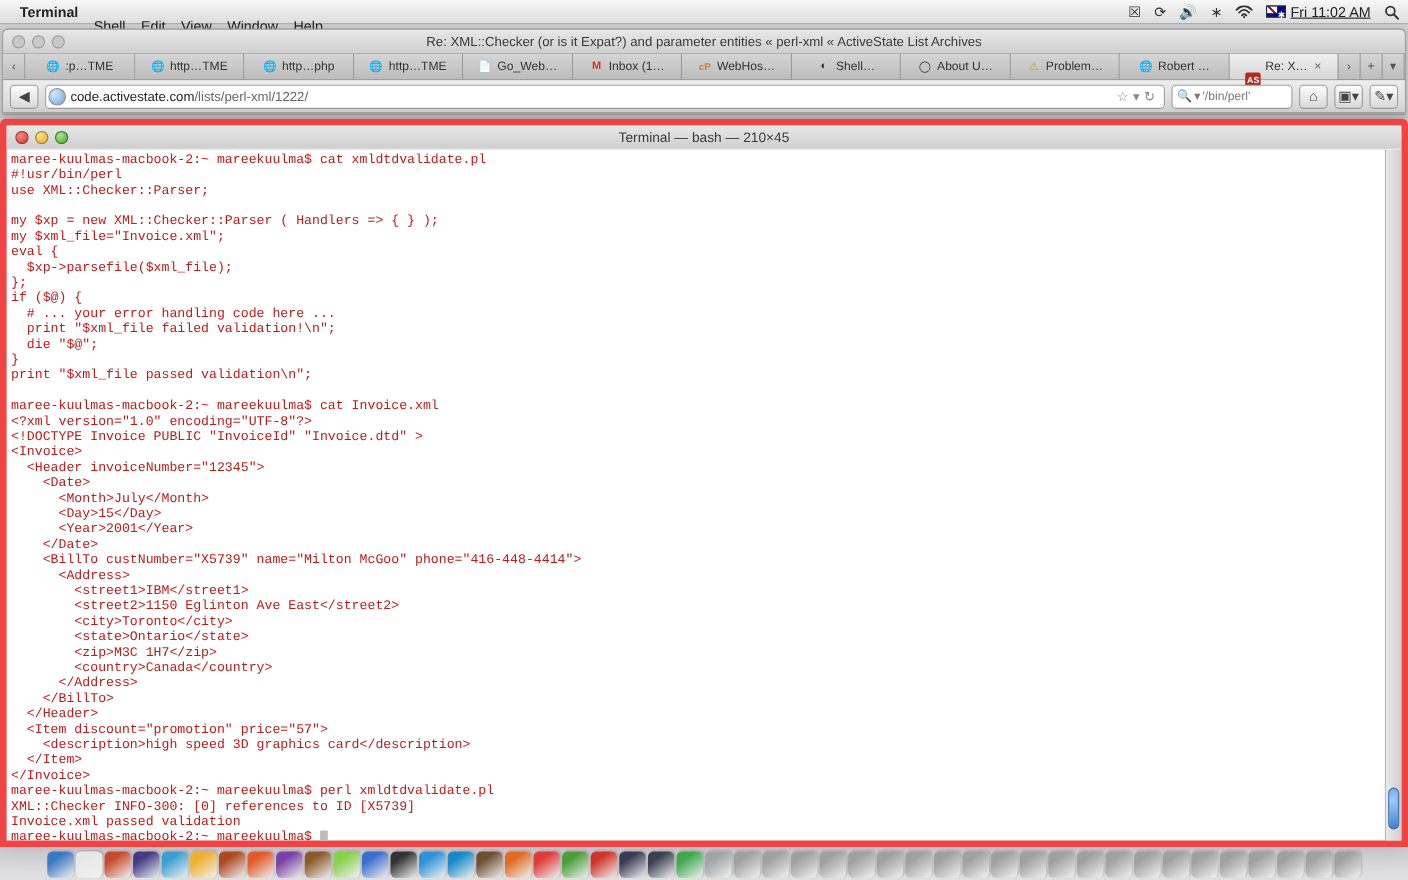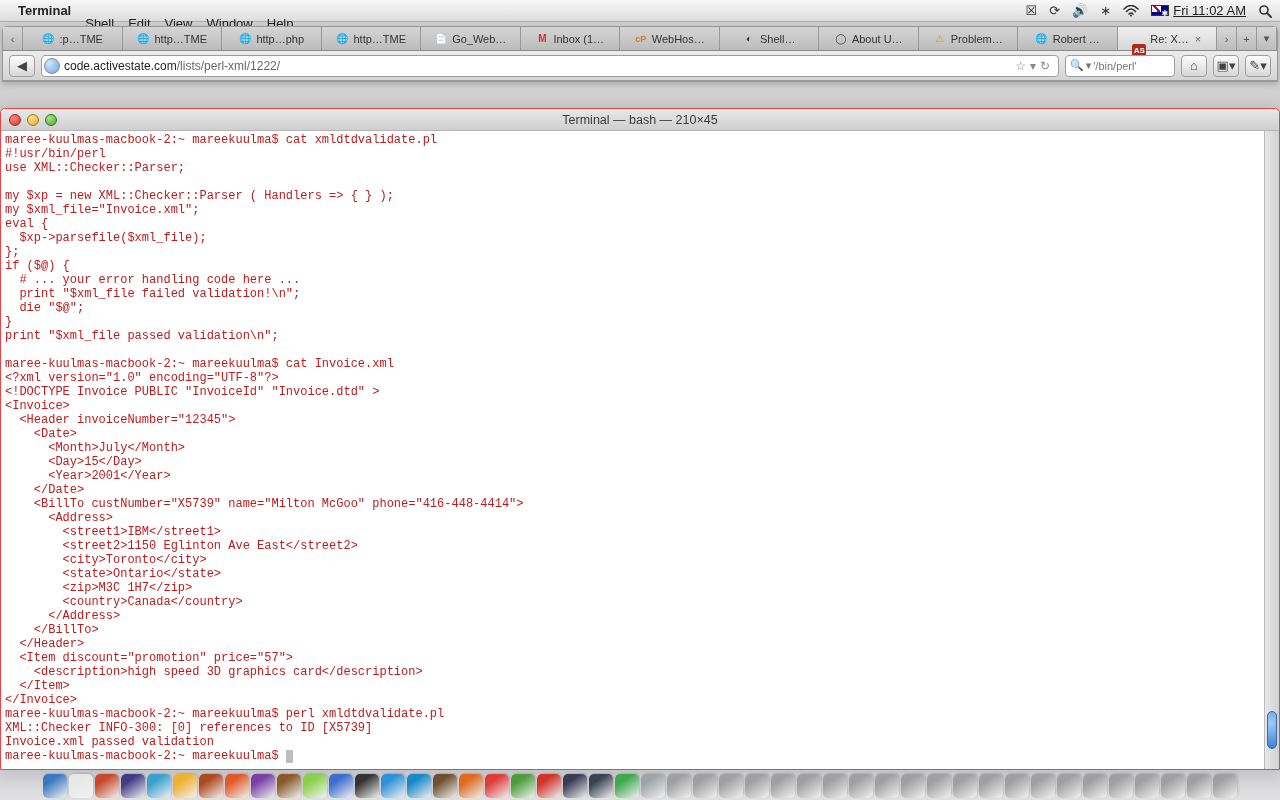--- a/index.html
+++ b/index.html
@@ -121,21 +121,21 @@
     width: 110px; height: 22px;
     background: #fff; border:1px solid #9e9e9e; border-radius:4px;
     display:flex; align-items:center; padding:0 4px; font-size:11px; color:#777;
   }
 
   
   .terminal {
     position: absolute;
     left: 0; right: 0; top: 108px; bottom: 30px;
     background: #fff;
-    border: 1px solid #ef4444;
+    border: 6px solid #ef4444;
     border-radius: 5px 5px 0 0;
     box-shadow: 0 4px 16px rgba(0,0,0,0.25);
     display: flex; flex-direction: column;
   }
   .terminal-title {
     height: 22px;
     background: linear-gradient(#e8e8e8, #cfcfcf);
     border-radius: 5px 5px 0 0;
     border-bottom: 1px solid #b5b5b5;
     display:flex; align-items:center; justify-content:center;
@@ -208,20 +208,28 @@
   <span class="clock">Fri 11:02 AM</span>
   <span class="statusicon">
     <svg width="14" height="14" viewBox="0 0 14 14">
         <circle cx="6" cy="6" r="4" stroke="#333" stroke-width="1.6" fill="none"></circle>
         <line x1="9" y1="9" x2="13" y2="13" stroke="#333" stroke-width="1.8" stroke-linecap="round"></line>
       </svg>
   </span>
 </div>
 
 <div class="safari">
+  <div class="safari-title">
+    <div class="traffic">
+      <div class="tl" style="background:#c8c8c8;border:1px solid #9a9a9a"></div>
+      <div class="tl" style="background:#c8c8c8;border:1px solid #9a9a9a"></div>
+      <div class="tl" style="background:#c8c8c8;border:1px solid #9a9a9a"></div>
+    </div>
+    <span>Re: XML::Checker (or is it Expat?) and parameter entities « perl-xml « ActiveState List Archives</span>
+  </div>
 
   <div class="tabbar">
     <div class="navsmall">‹</div>
 
     <div id="tabs-anchor" style="display:contents"><div class="tab">
           <span class="ico">🌐</span>
           <span class="lbl">:p…TME</span>
         </div><div class="tab">
           <span class="ico">🌐</span>
           <span class="lbl">http…TME</span>

